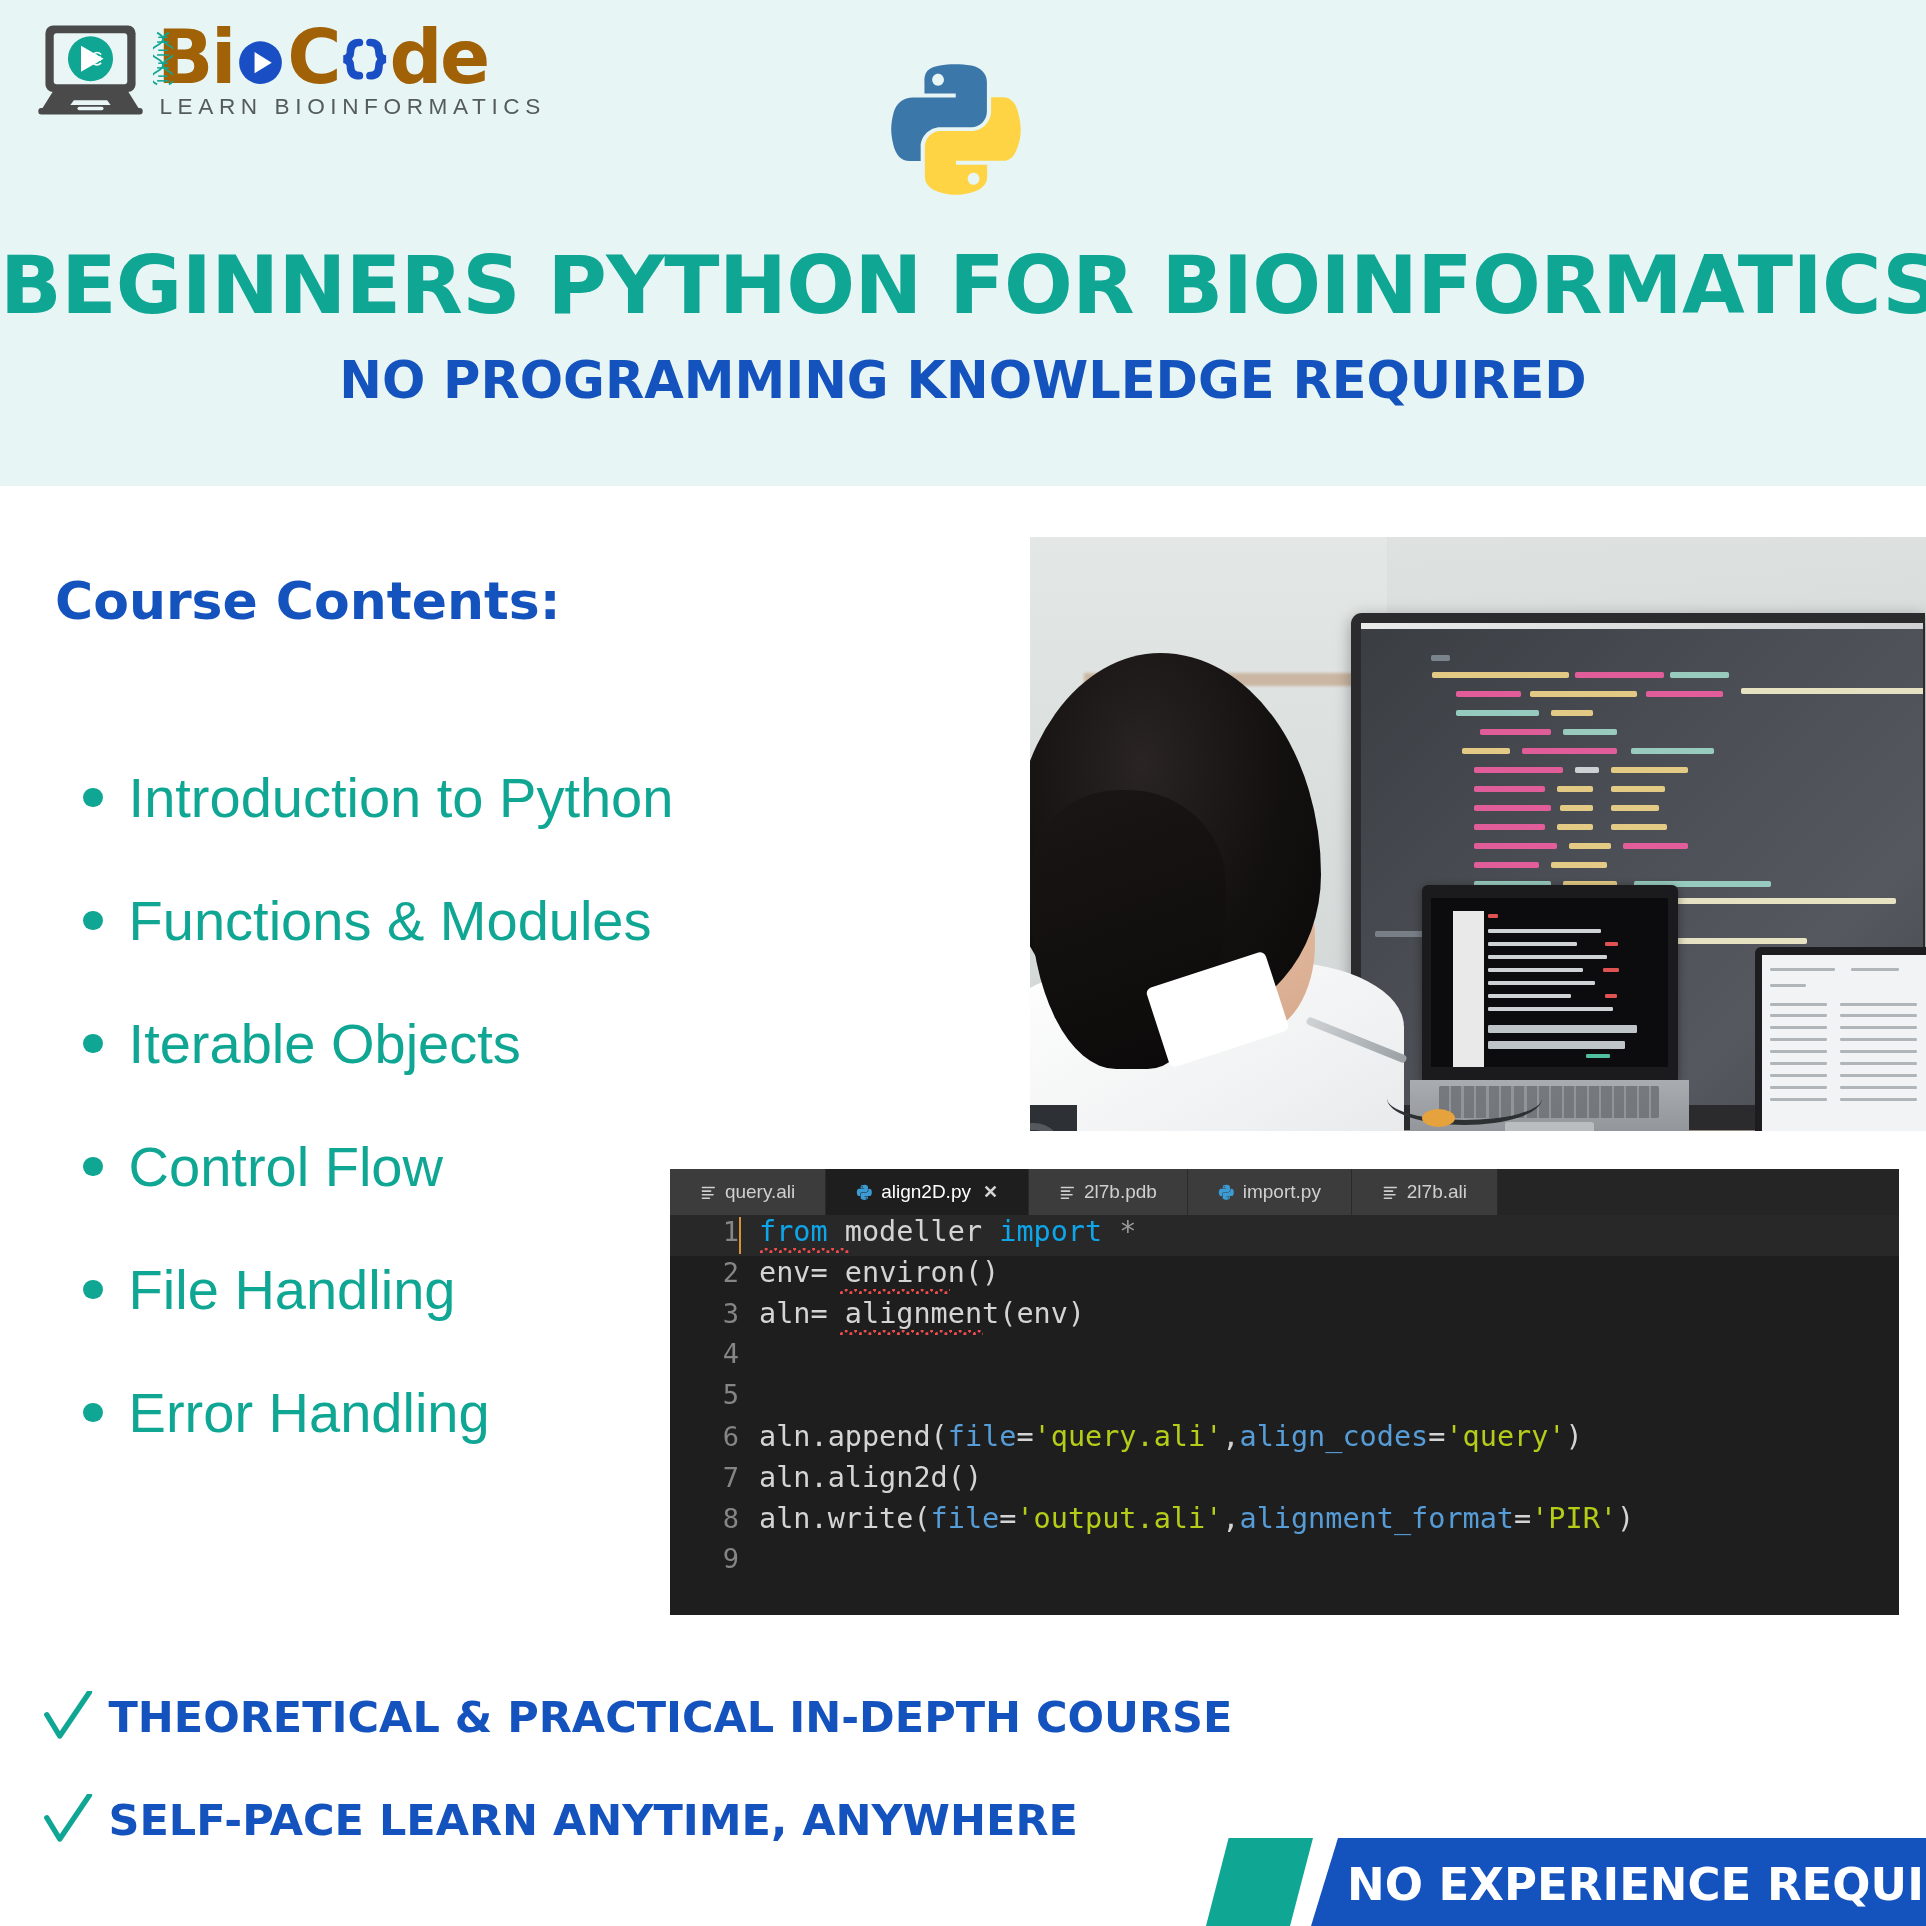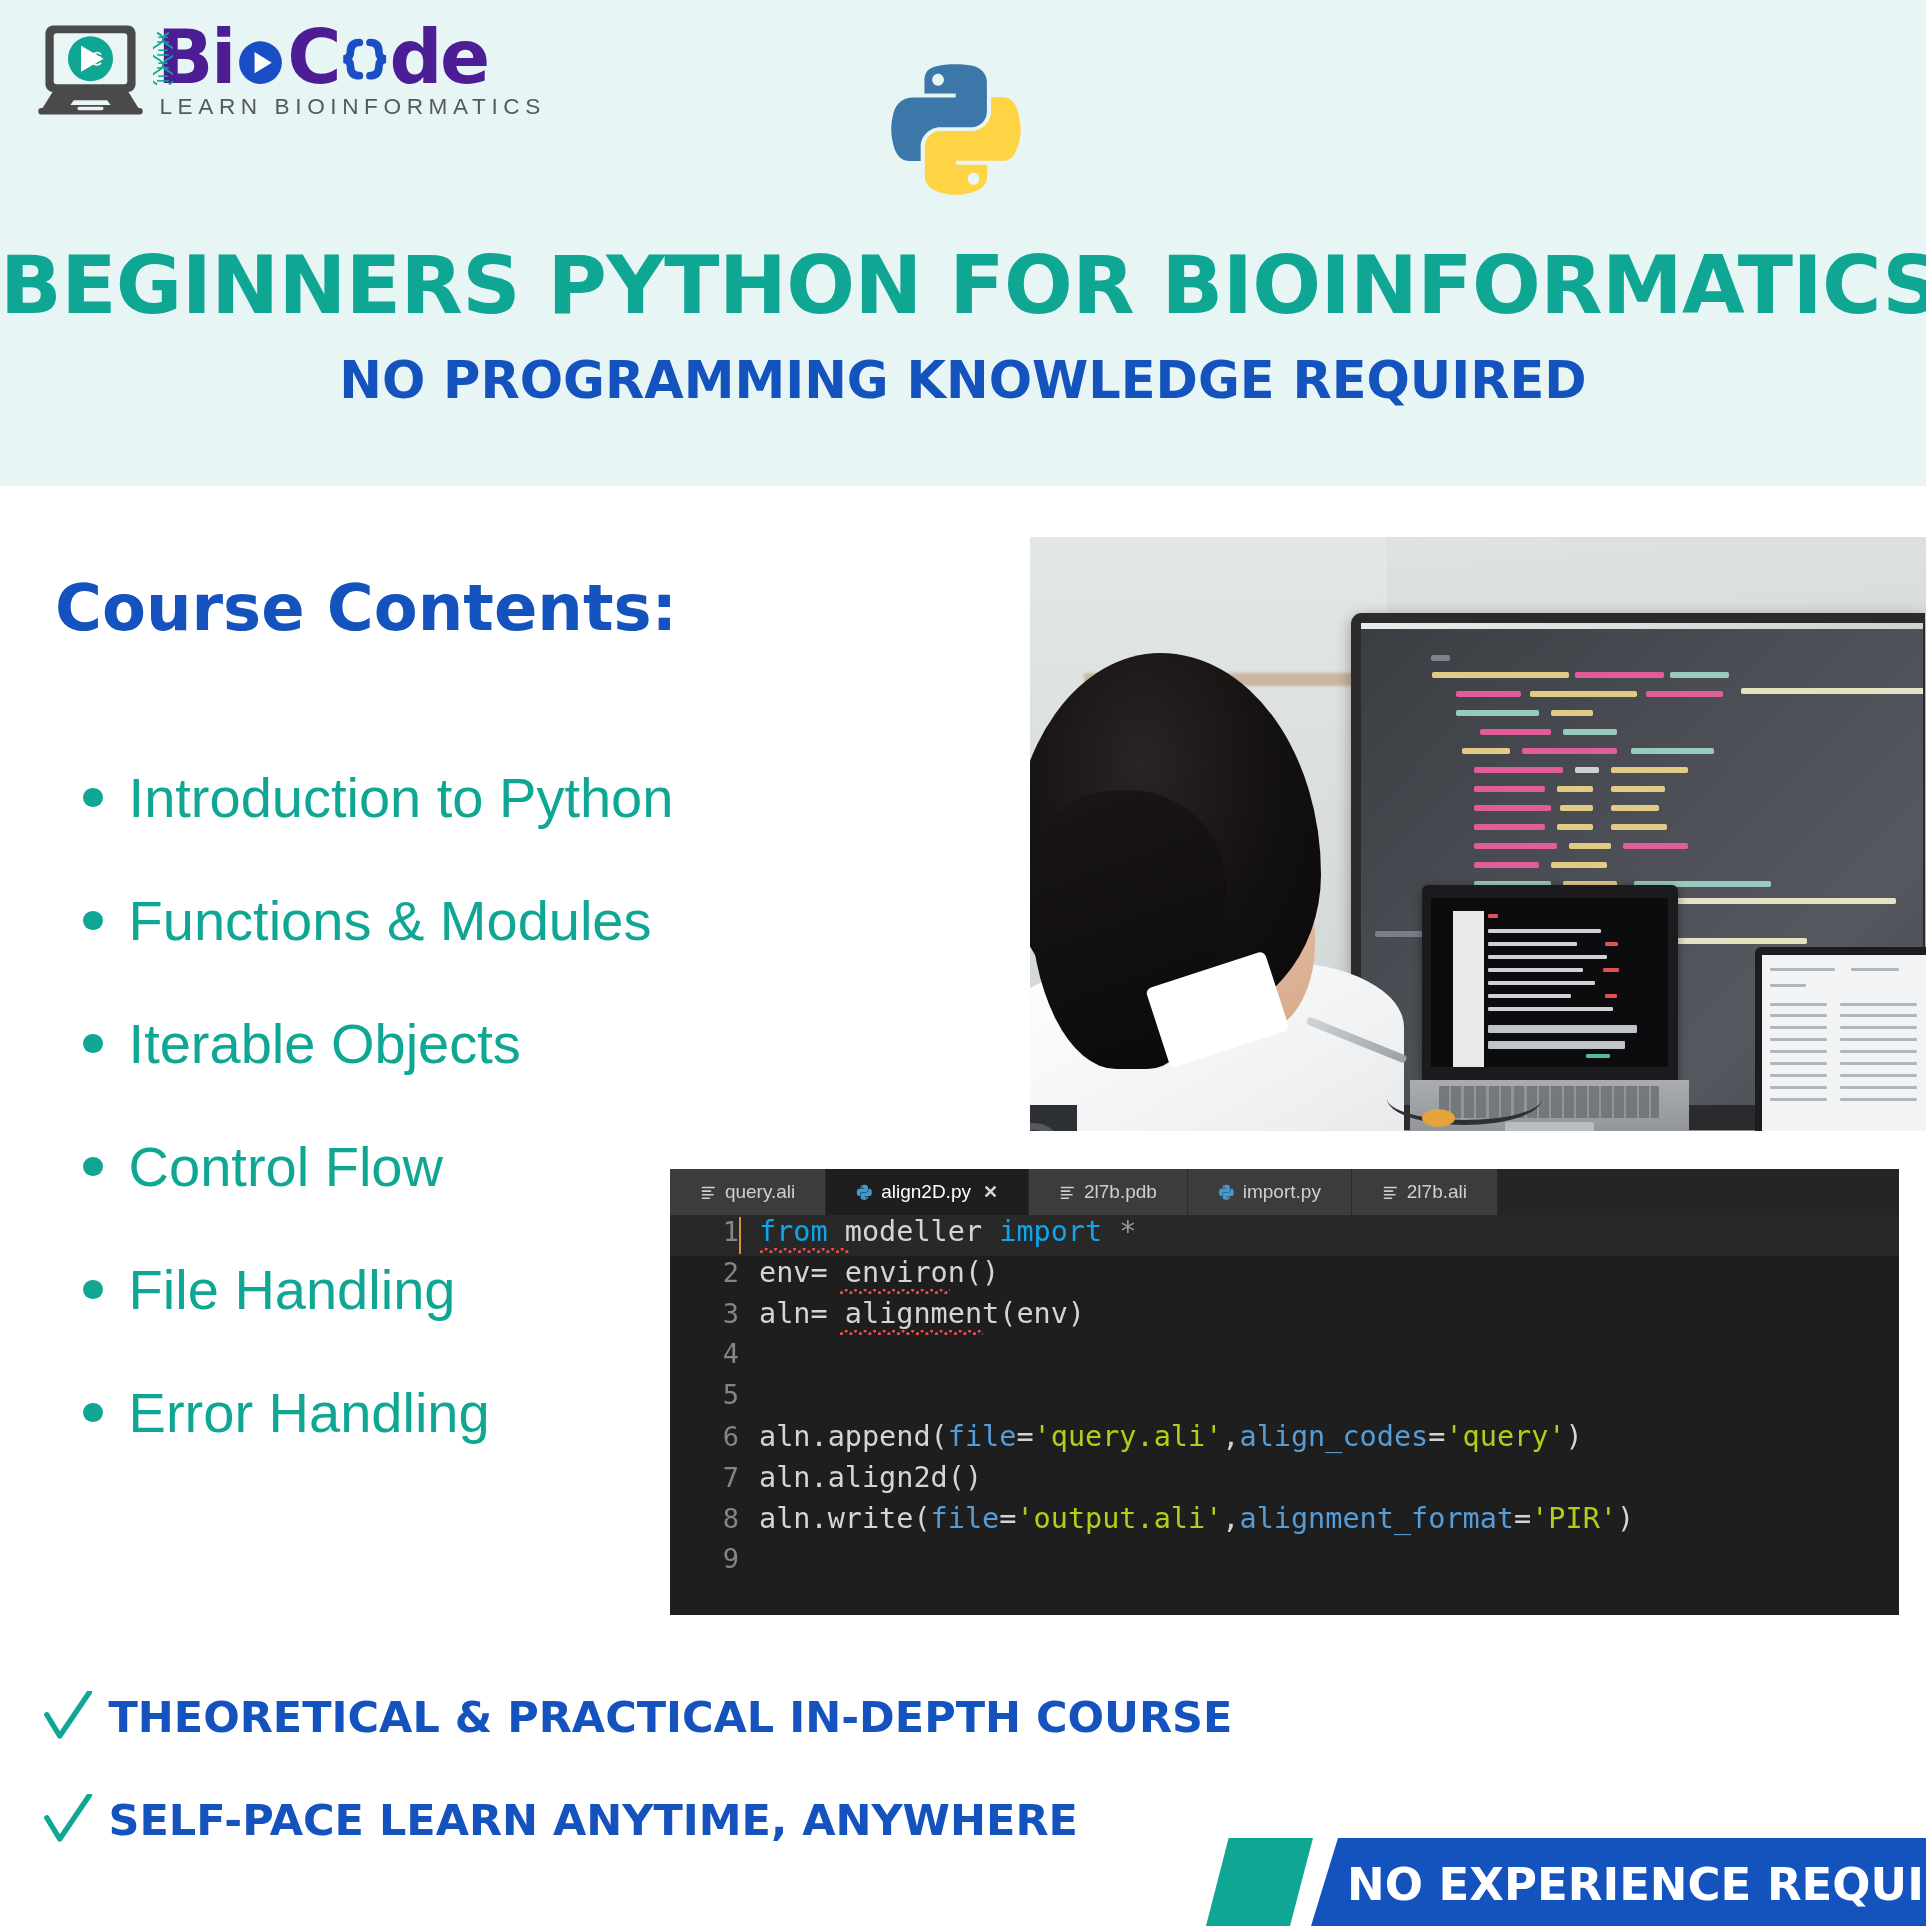--- a/index.html
+++ b/index.html
@@ -19,21 +19,21 @@
     position:absolute;left:37px;top:15.5px;
     display:flex;align-items:flex-start;
   }
   #laptop-icon{width:107px;height:102px;display:block;}
   #logo-text-block{margin-left:13px;margin-top:2.4px;}
   #logo-word{display:flex;align-items:flex-end;height:70px;}
   .logo-letters{
     font-family:"DejaVu Sans", sans-serif;
     font-weight:bold;
     font-size:74px;
-    color:#4c1d95;
+    color:#a16207;
     letter-spacing:-2.4px;
     line-height:62px;
   }
   #logo-b-wrap{position:relative;}
   #dna-deco{position:absolute;left:-3.6px;top:4.8px;width:20px;height:55px;}
   .logo-o-play{width:51px;height:51px;margin:0 1.2px 3.6px 1.2px;display:block;}
   .logo-o-brace{width:49px;height:51px;margin:0 1.2px 3.6px 0px;display:block;}
   #logo-tagline{
     font-family:"Liberation Sans", sans-serif;
     font-size:22.6px;
@@ -64,21 +64,21 @@
     font-size:51px;
     color:#1452bd;
     letter-spacing:0px;
     white-space:nowrap;
   }
   
   #contents-heading{
     position:absolute;left:55px;top:571px;
     font-family:"DejaVu Sans", sans-serif;
     font-weight:bold;
-    font-size:64px;
+    font-size:52px;
     color:#1452bd;
   }
   #contents-list{
     position:absolute;left:83px;top:767px;width:927px;
     list-style:none;margin:0;padding:0;
   }
   #contents-list li{
     display:flex;align-items:center;
     height:61px;margin-bottom:62px;
   }

